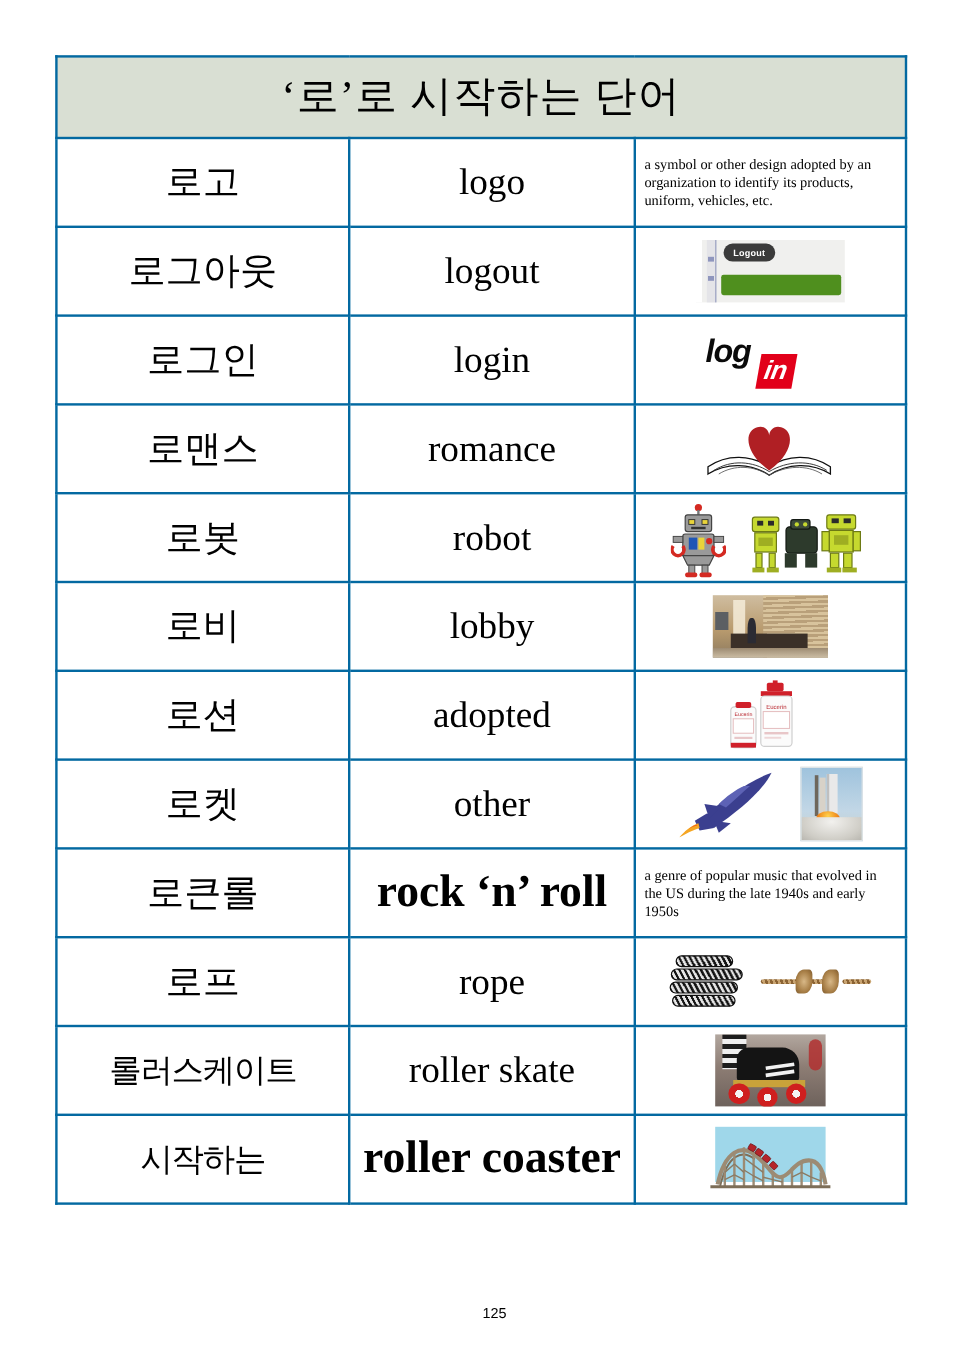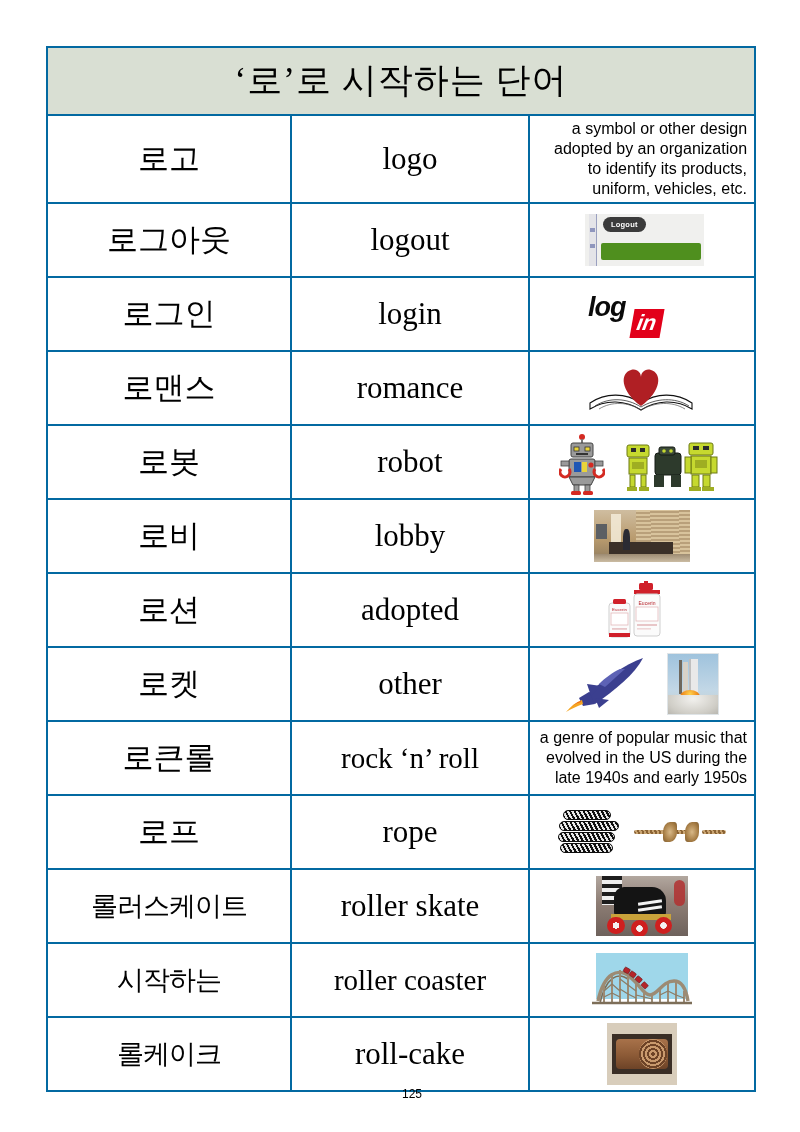--- a/index.html
+++ b/index.html
@@ -63,32 +63,32 @@
   }
   .korean.tight {
     font-size: 27px;
     letter-spacing: -1px;
   }
   .english {
     font-size: 31px;
     line-height: 1.05;
     white-space: nowrap;
   }
-  .english.tight { font-size: 29px; }
+  .english.tight { font-size: 38px; font-weight: bold; }
 
   .visual {
     position: relative;
     overflow: hidden;
   }
   .defn {
-    font-size: 16px;
+    font-size: 12px;
     line-height: 1.25;
     padding: 3px 7px;
-    text-align: right;
-    font-family: Liberation Sans, sans-serif;
+    text-align: left;
+    font-family: Liberation Serif, serif;
   }
 
   .art-wrap {
     width: 100%;
     height: 70px;
     display: flex;
     align-items: center;
     justify-content: center;
     gap: 6px;
   }
@@ -629,32 +629,17 @@
                   <rect x="46" y="26" width="6" height="5" rx="1" transform="rotate(40 49 28)"></rect>
                   <rect x="52" y="32" width="6" height="5" rx="1" transform="rotate(44 55 34)"></rect>
                 </g>
                 <path d="M2 52 L102 52" stroke="#7d6e58" stroke-width="2.4"></path>
               </svg>
             </div>
           </div>
         </td>
       </tr>
 
-      <tr class="row">
-        <td class="korean tight">롤케이크</td>
-        <td class="english">roll-cake</td>
-        <td class="visual">
-          <div class="art-wrap">
-            <div class="art-rollcake">
-              <div class="tray">
-                <div class="cake">
-                  <div class="swirl"></div>
-                </div>
-              </div>
-            </div>
-          </div>
-        </td>
-      </tr>
     </tbody>
   </table>
 
   <div class="page-number">125</div>
 </div>
 
 </body></html>

